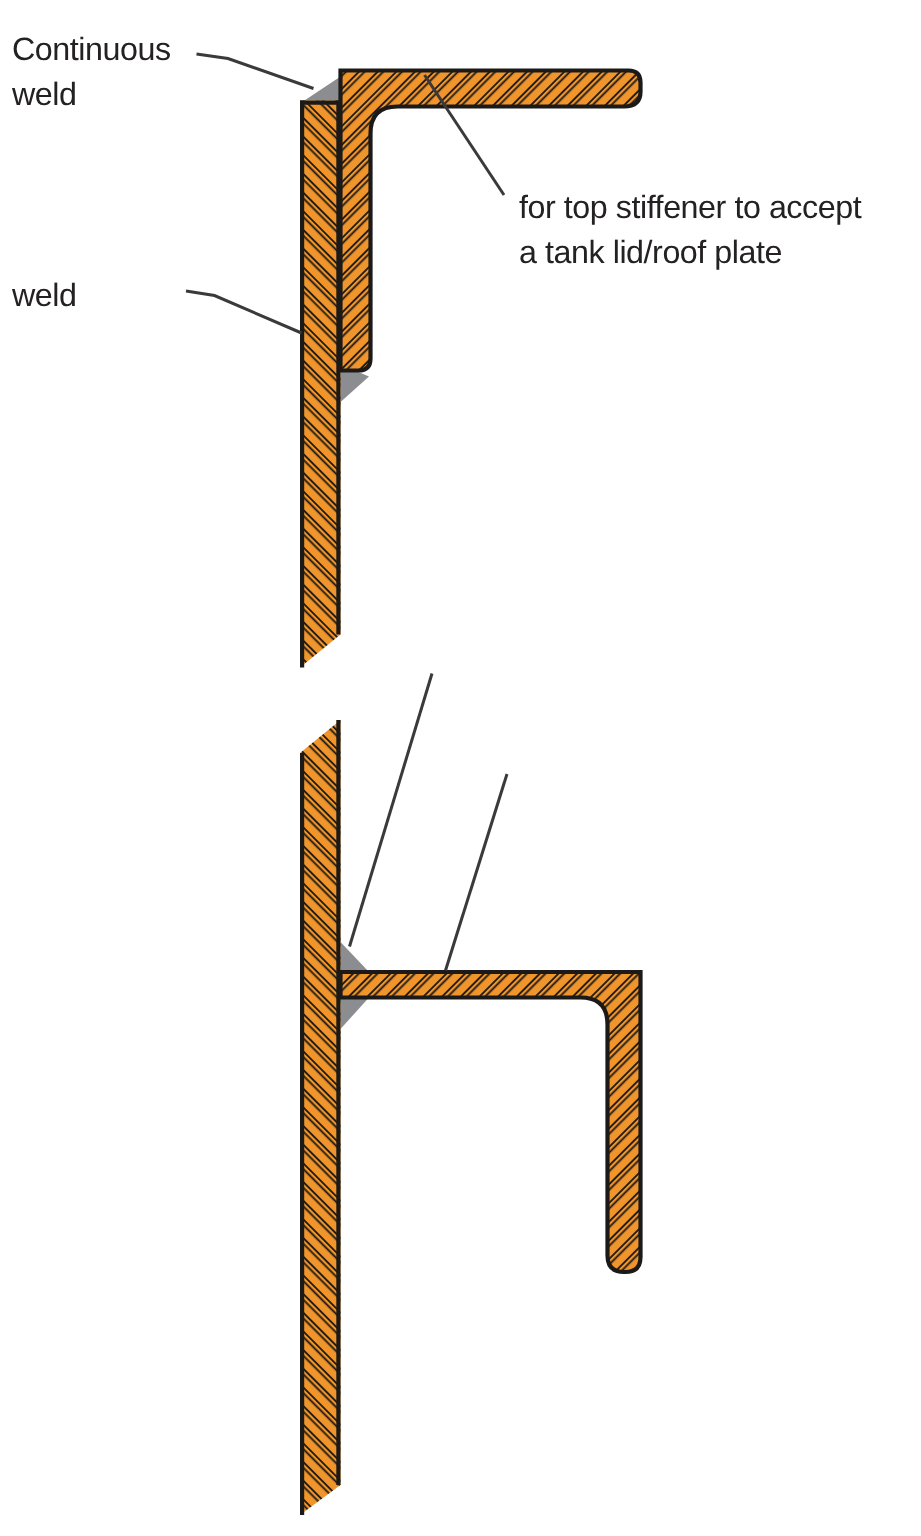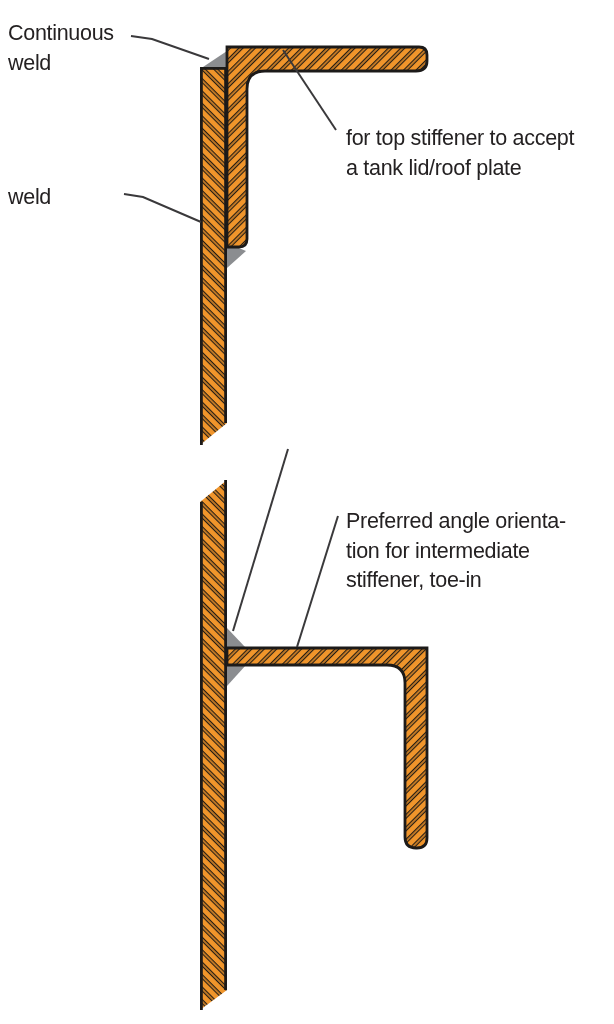--- a/index.html
+++ b/index.html
@@ -76,19 +76,14 @@
   <div class="label" style="left:8px;top:183px">
     <div>weld</div>
   </div>
 
   <div class="label" style="left:346px;top:124px">
     <div>for top stiffener to accept</div>
     <div>a tank lid/roof plate</div>
   </div>
 
 
-  <div class="label" style="left:346px;top:507px">
-    <div>Preferred angle orienta-</div>
-    <div>tion for intermediate</div>
-    <div>stiffener, toe-in</div>
-  </div>
 
 </div>
 
 </body></html>

